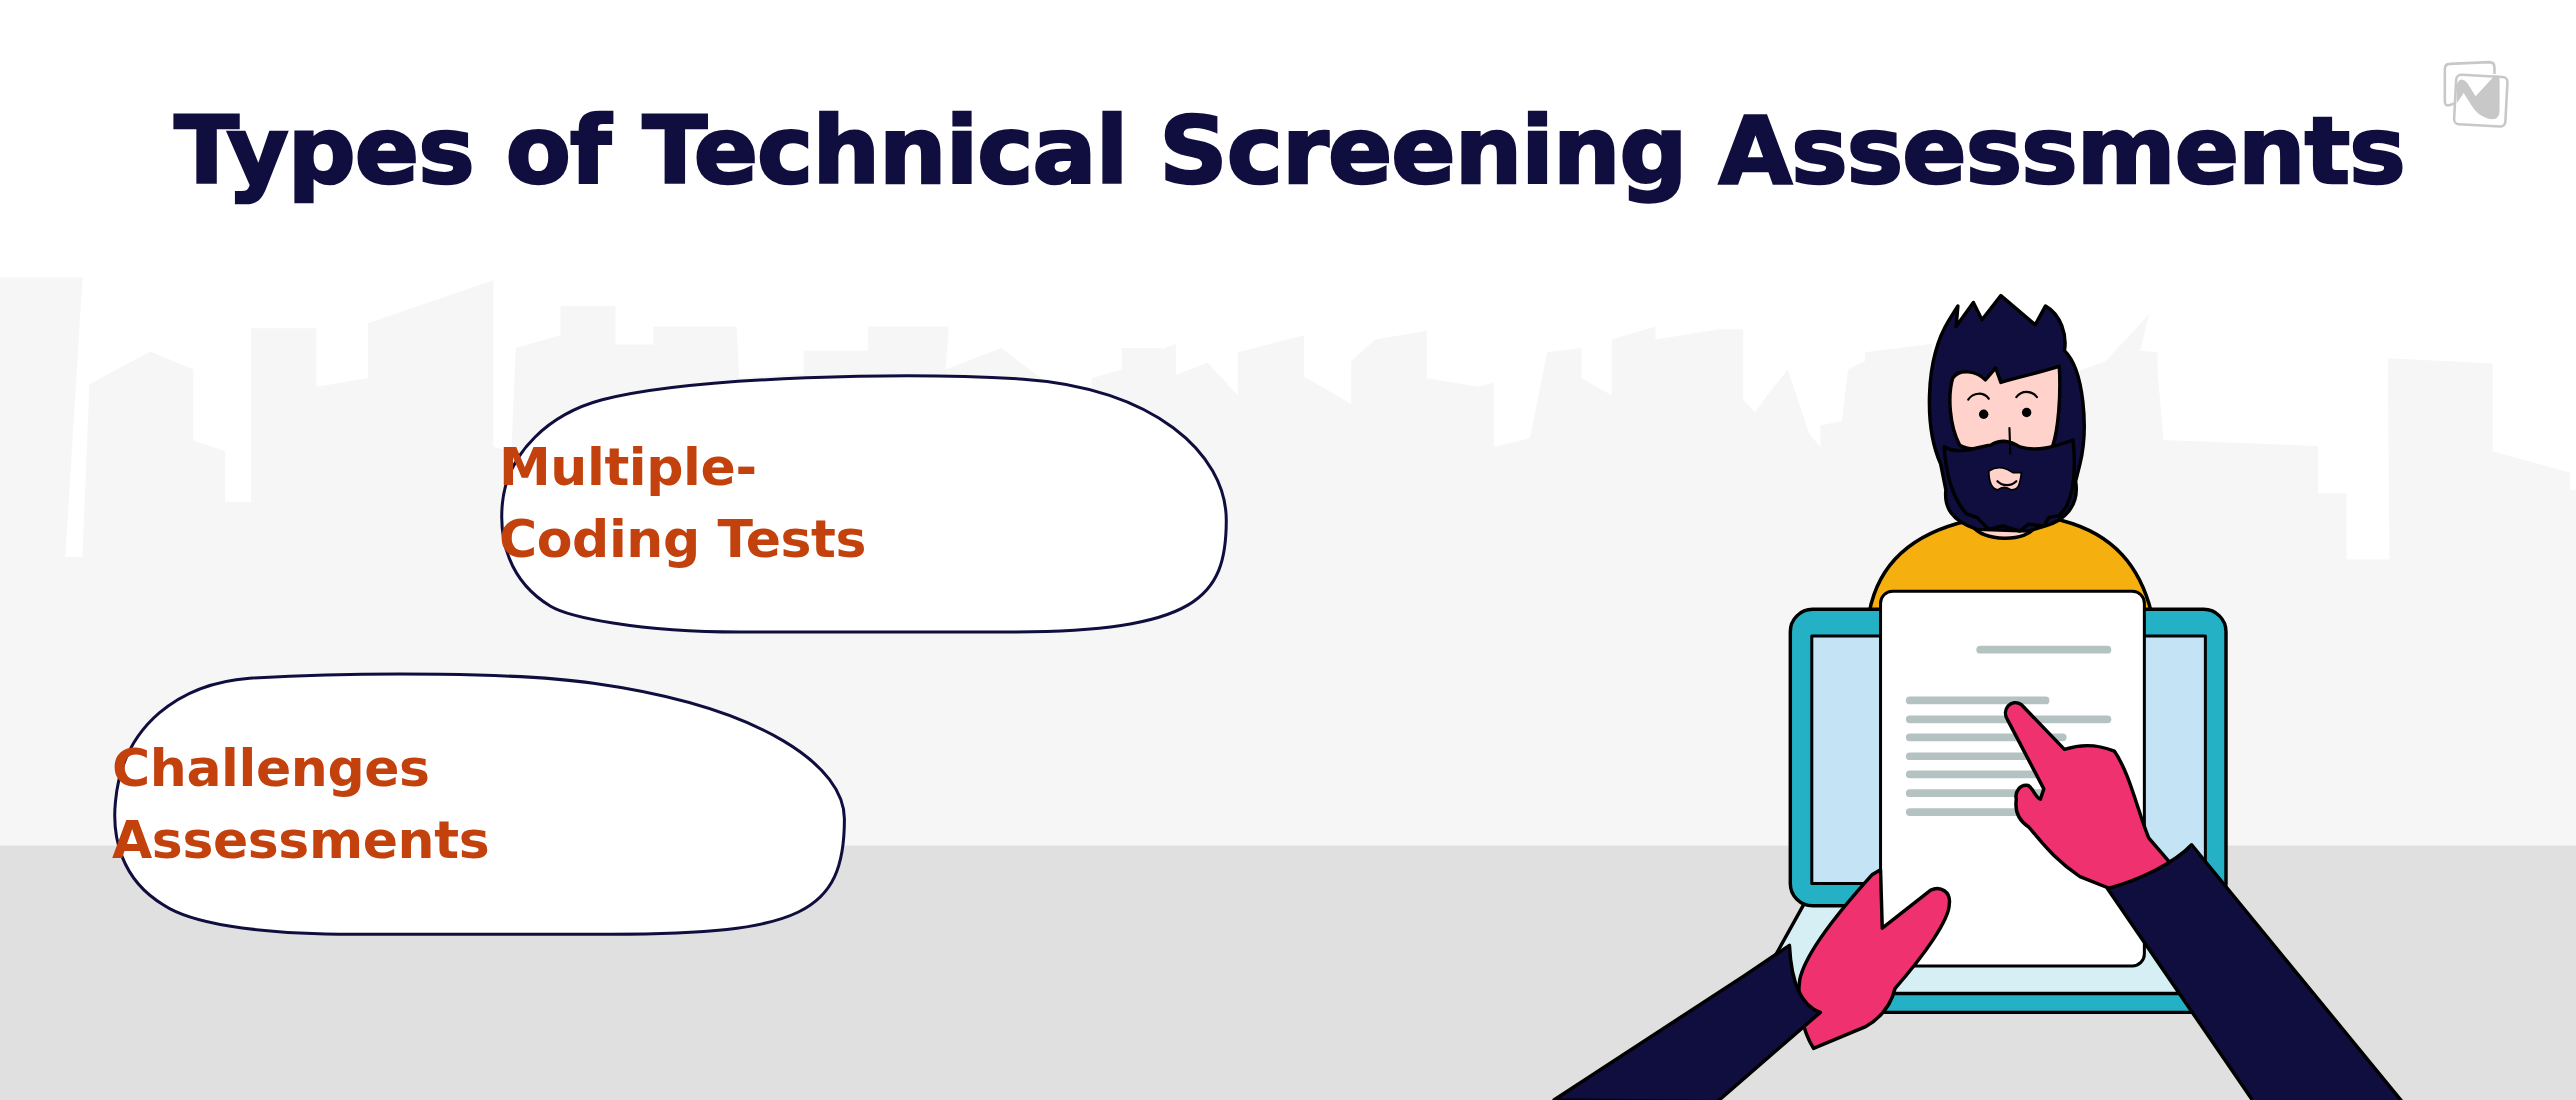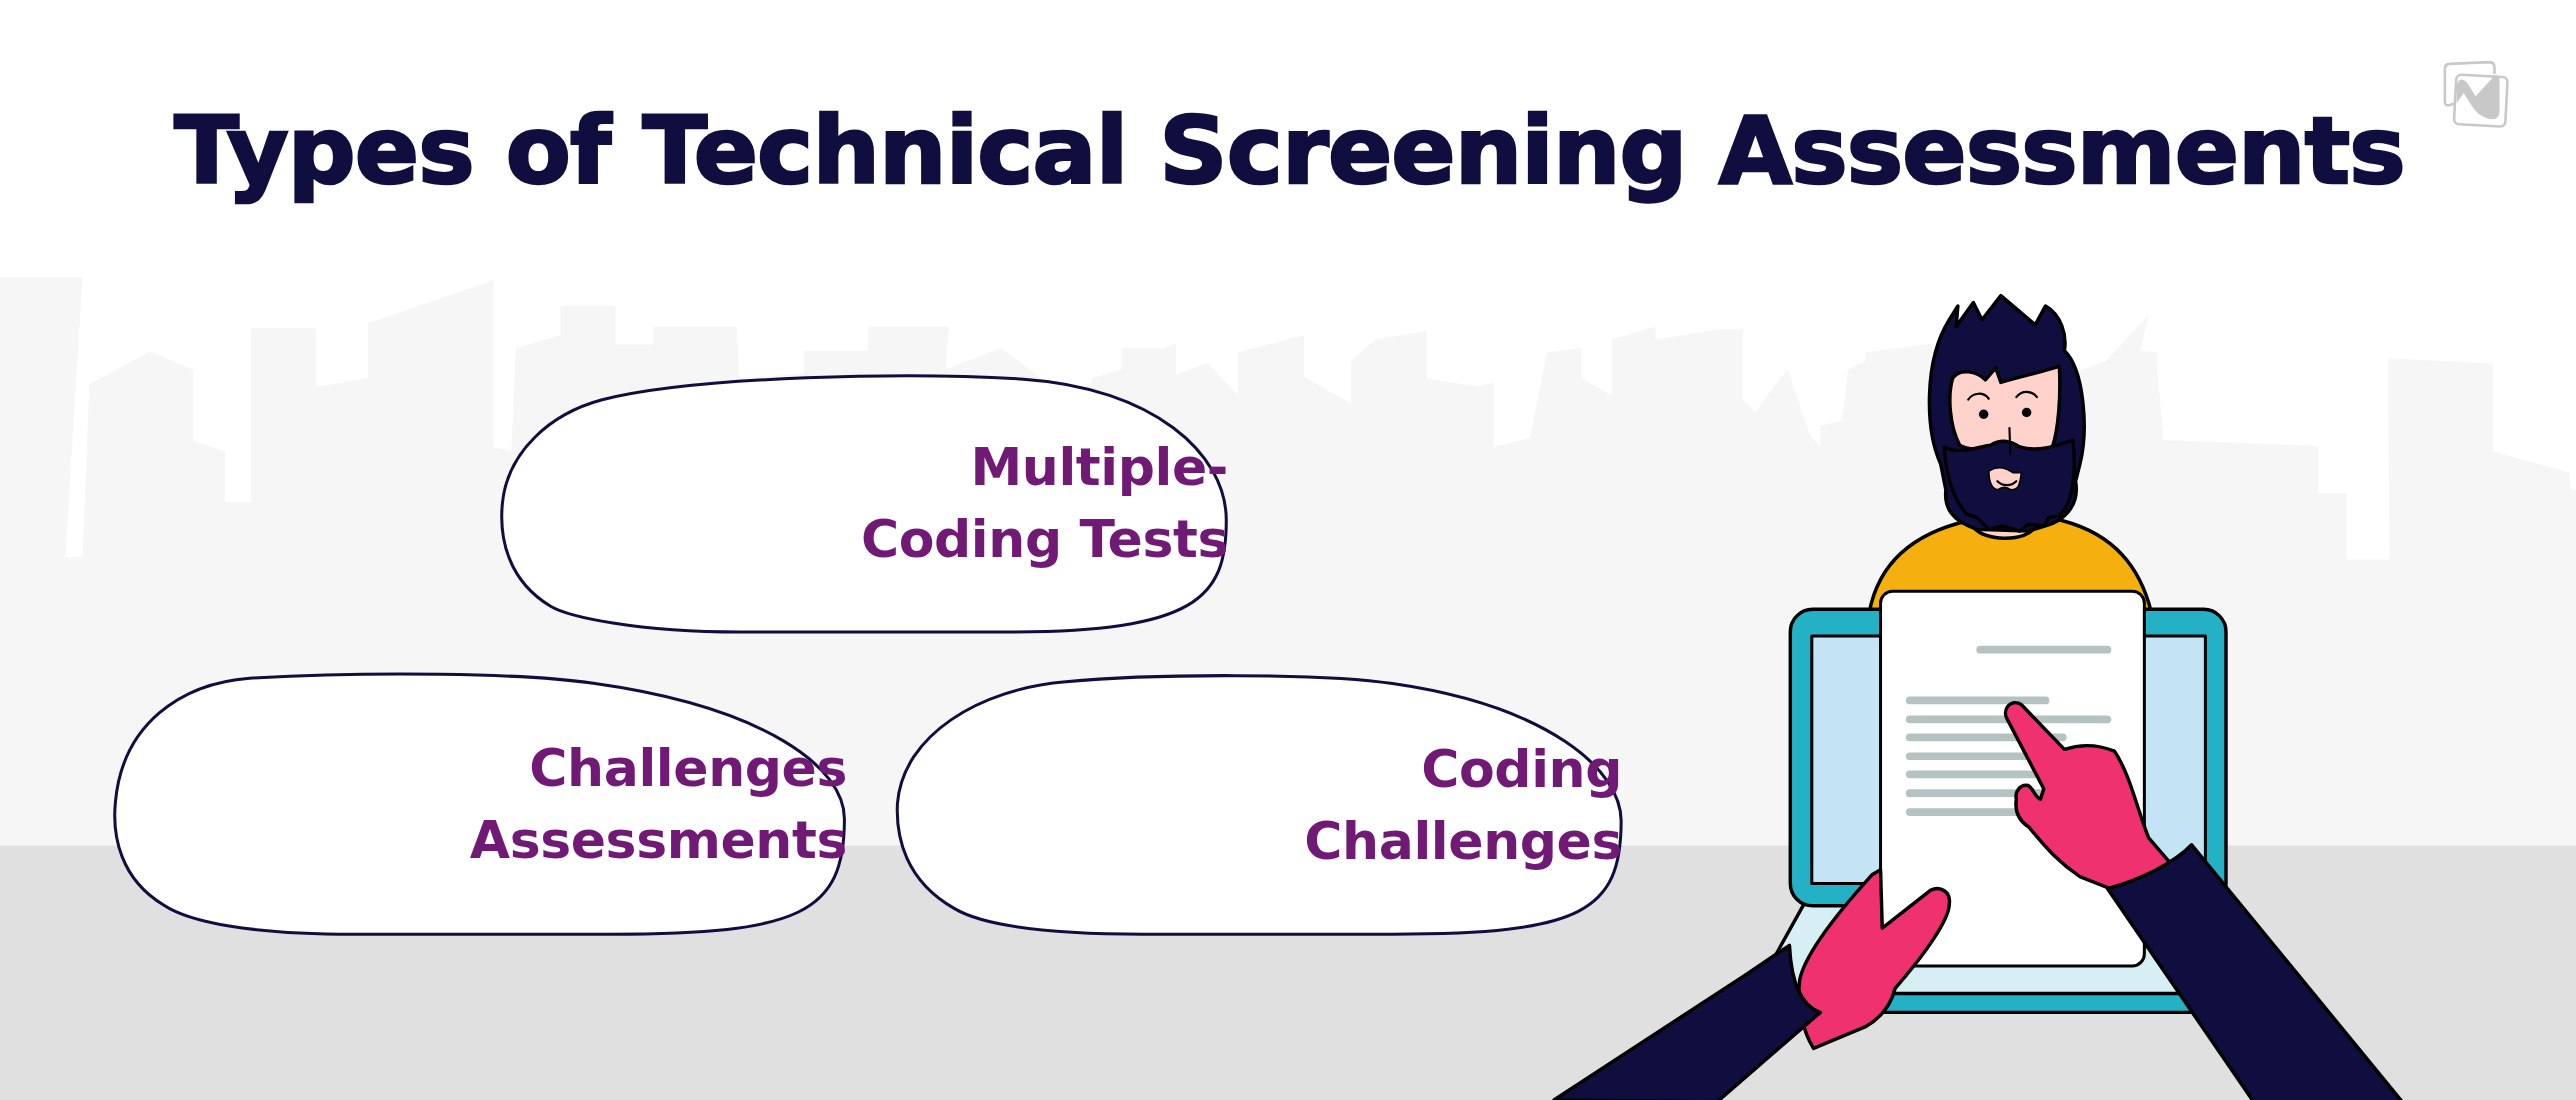--- a/index.html
+++ b/index.html
@@ -15,22 +15,22 @@
     font-family: "DejaVu Sans", "Liberation Sans", sans-serif;
     font-size: 93px; letter-spacing: -0.9px; line-height: 120px;
     transform: scaleX(1.02); transform-origin: center;
     -webkit-text-stroke: 2.6px #100e3e;
   }
   .logo { position: absolute; left: 2438px; top: 57px; width: 77px; height: 77px; }
   .bubble { position: absolute; }
   .bubble svg { position: absolute; left: 0; top: 0; width: 100%; height: 100%; overflow: visible; }
   .bubble-text {
     position: absolute; left: 0; right: 0; top: 50%;
-    transform: translateY(-50%); text-align: right;
-    color: #701a75; font-weight: 700; font-size: 52px; line-height: 72px;
+    transform: translateY(-50%); text-align: left;
+    color: #c2410c; font-weight: 700; font-size: 52px; line-height: 72px;
     font-family: "DejaVu Sans", "Liberation Sans", sans-serif; letter-spacing: -0.4px;
   }
   .bubble-text span { display: block; white-space: nowrap; }
   .illus { position: absolute; left: 0; top: 0; width: 2576px; height: 1100px; }
 </style>
 </head>
 <body>
 
 <div class="scene">
 
@@ -65,29 +65,20 @@
   <div class="bubble" style="left:112px; top:673px; width:735px; height:262px;">
     <svg viewBox="0 0 855 305" preserveAspectRatio="none">
       <path d="M160,6 C300,-2 480,0 560,12 C760,40 852,110 852,170 C852,280 800,304 580,304 L280,304 C160,304 90,290 60,270 C10,240 0,190 4,150 C12,60 80,12 160,6 Z" fill="#ffffff" stroke="#100e3e" stroke-width="3.5"></path>
     </svg>
     <div class="bubble-text">
       <span>Challenges</span>
       <span>Assessments</span>
     </div>
   </div>
 
-  <div class="bubble" style="left:894px; top:675px; width:728px; height:260px;">
-    <svg viewBox="0 0 847 303" preserveAspectRatio="none">
-      <path d="M200,8 C300,-2 500,-2 580,10 C760,36 846,110 846,170 C846,276 800,302 580,302 L290,302 C170,302 100,290 70,272 C14,240 2,190 4,150 C10,70 100,16 200,8 Z" fill="#ffffff" stroke="#100e3e" stroke-width="3.5"></path>
-    </svg>
-    <div class="bubble-text">
-      <span>Coding</span>
-      <span>Challenges</span>
-    </div>
-  </div>
 
   <svg class="illus" viewBox="0 0 2997 1280">
     <g stroke="#000000" stroke-width="4" stroke-linejoin="round">
 
       <path d="M2175,712 C2185,660 2220,622 2290,606 L2310,600 C2330,620 2360,622 2380,600 L2400,606 C2460,622 2490,660 2503,712 Z" fill="#f5b00f"></path>
 
       <path d="M2294,590 L2296,612 C2304,630 2360,632 2368,612 L2370,590 Z" fill="#ffd2cc"></path>
 
       <path d="M2268,372 L2278,356 L2276,380 L2296,352 L2306,372 L2328,344 L2368,378 L2380,356 C2398,366 2405,390 2402,408 C2425,430 2430,500 2420,540 L2415,560 C2420,590 2400,606 2380,612 L2360,618 L2300,616 C2270,606 2262,590 2264,570 L2258,540 C2240,500 2238,420 2268,372 Z" fill="#100e3e"></path>
 

